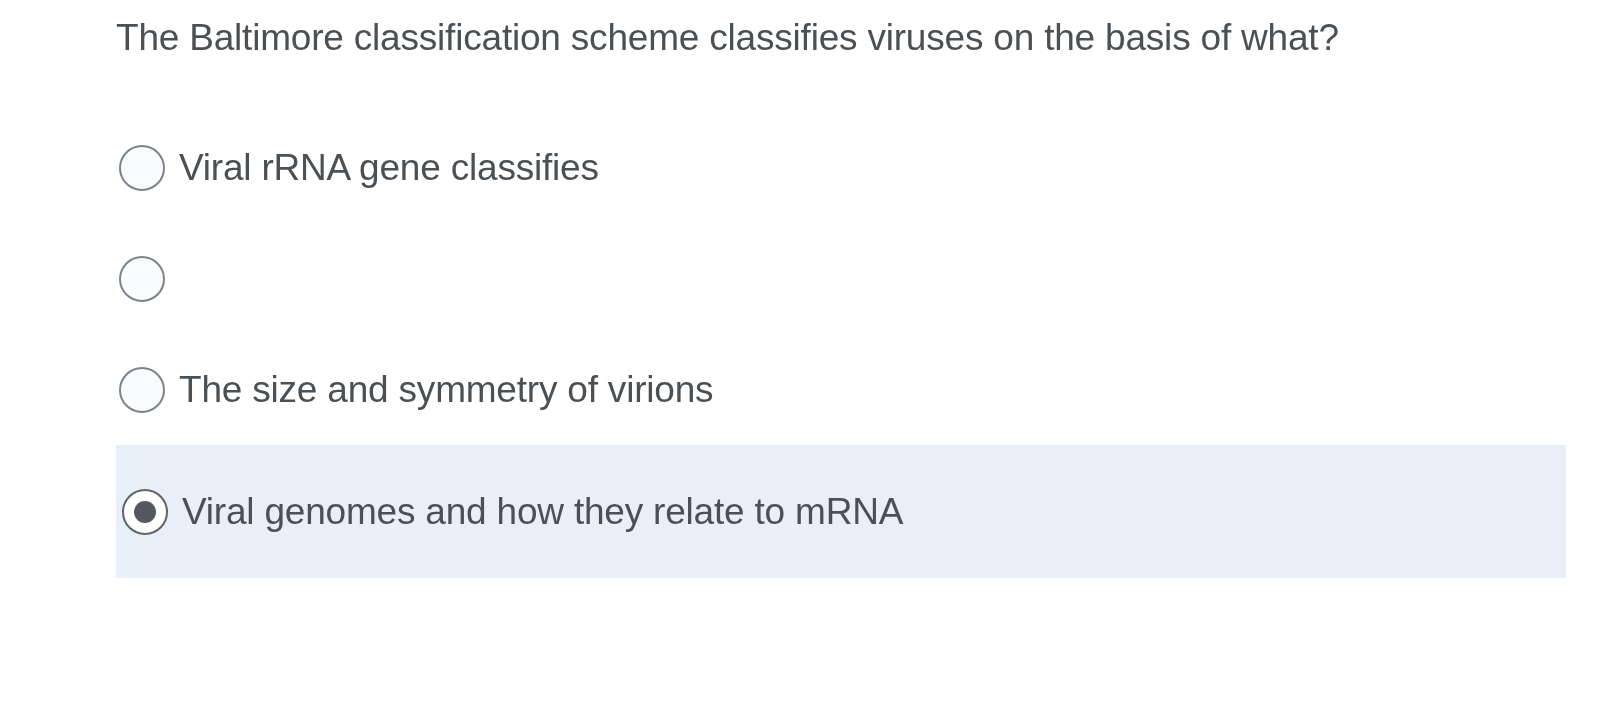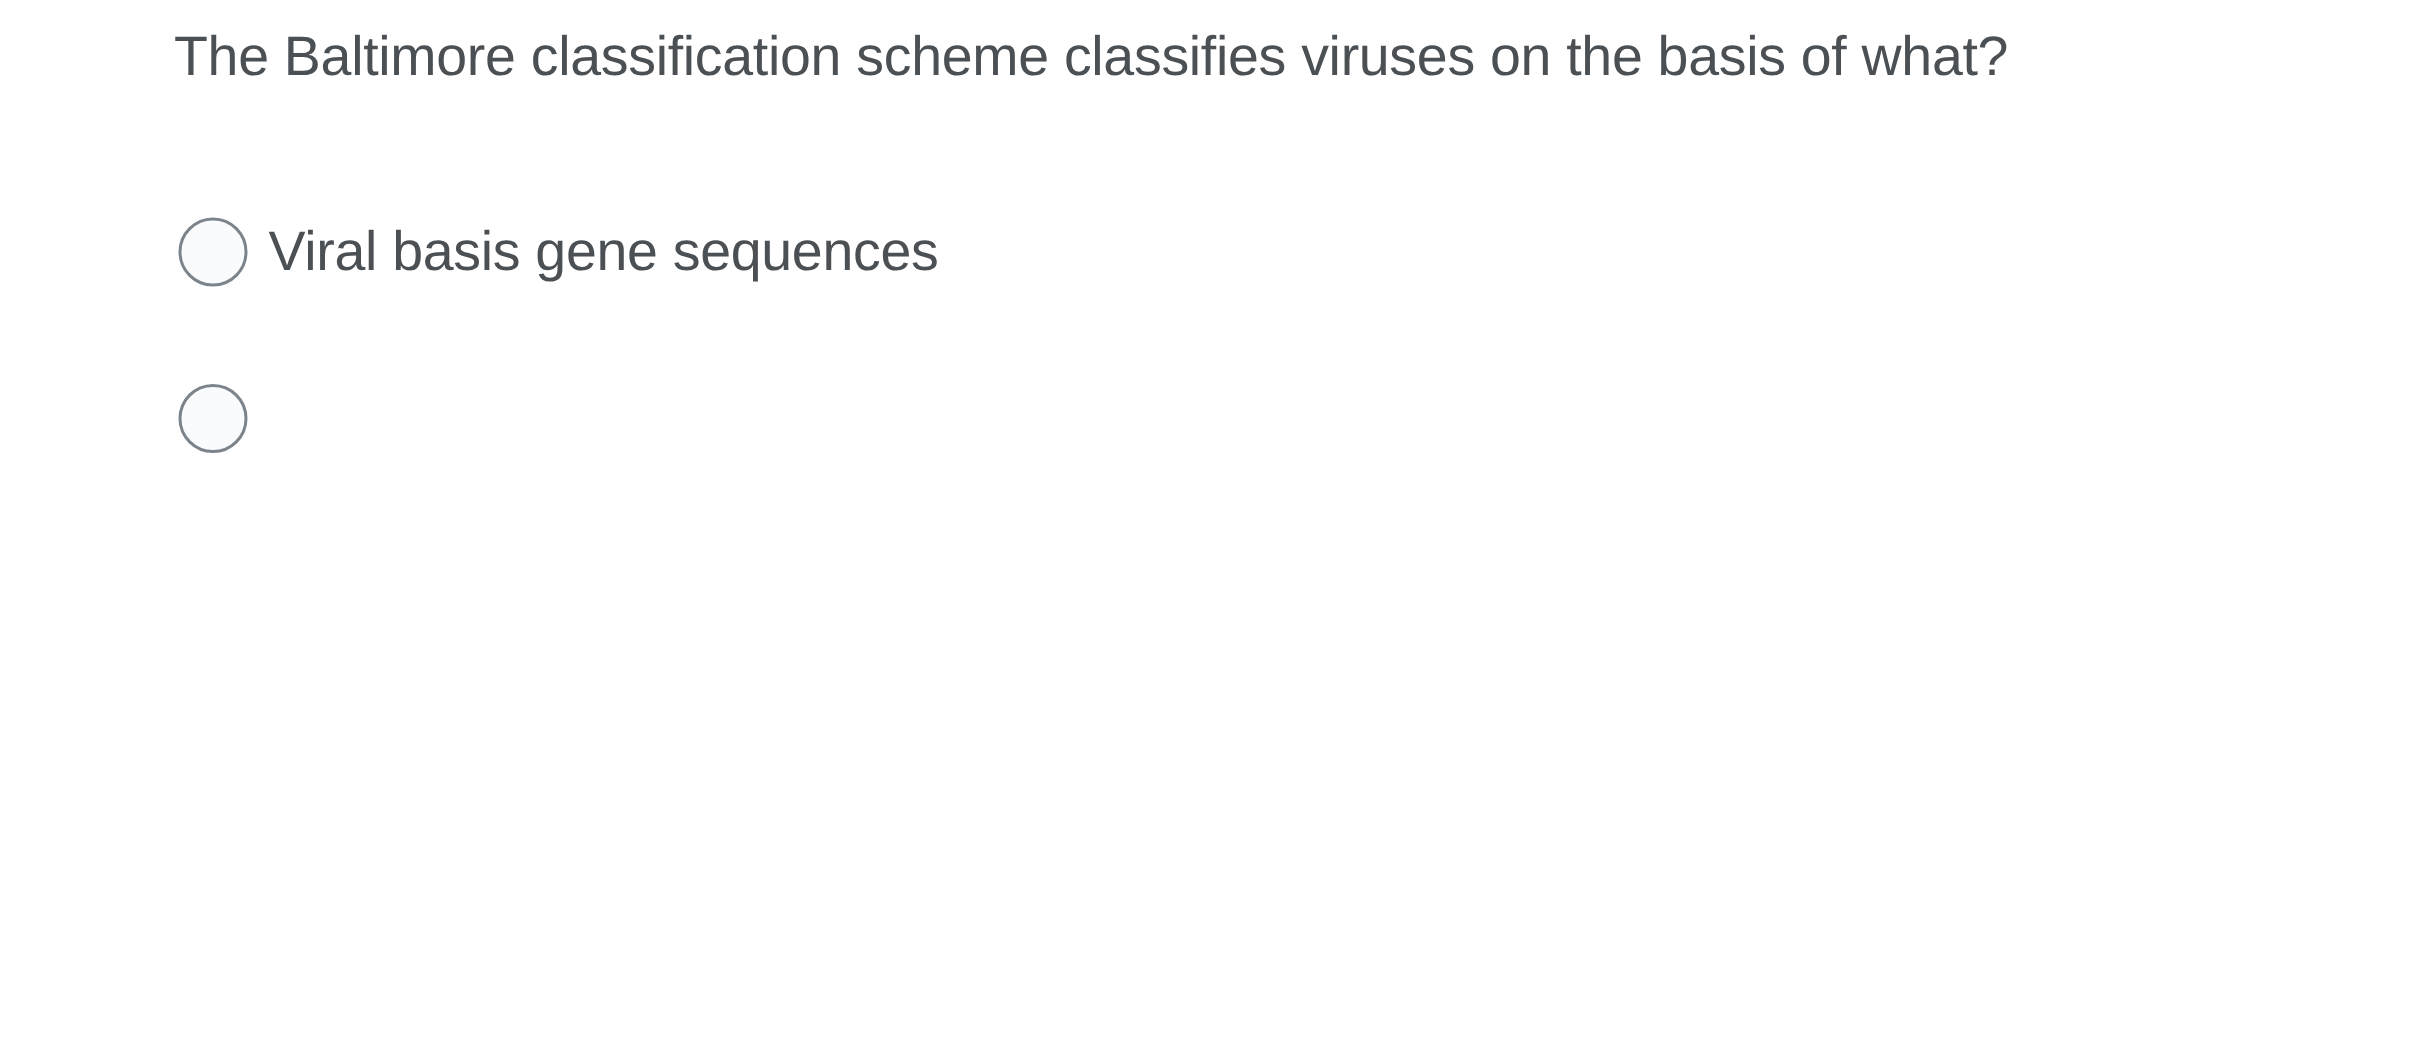--- a/index.html
+++ b/index.html
@@ -106,22 +106,34 @@
 
 <div class="quiz-question">
 
   <div class="question-text">The Baltimore classification scheme classifies viruses on the basis of what?</div>
 
   <div class="answers">
       <div class="answer-row">
         <span class="radio">
           <span class="dot"></span>
         </span>
-        <span class="answer-label">Viral basis gene sequences</span>
+        <span class="answer-label">Viral rRNA gene classifies</span>
       </div>
       <div class="answer-row">
         <span class="radio">
           <span class="dot"></span>
         </span>
       </div>
+      <div class="answer-row">
+        <span class="radio">
+          <span class="dot"></span>
+        </span>
+        <span class="answer-label">The size and symmetry of virions</span>
+      </div>
+      <div class="answer-row is-selected">
+        <span class="radio">
+          <span class="dot"></span>
+        </span>
+        <span class="answer-label">Viral genomes and how they relate to mRNA</span>
+      </div>
     </div>
 
 </div>
 
 </body></html>

